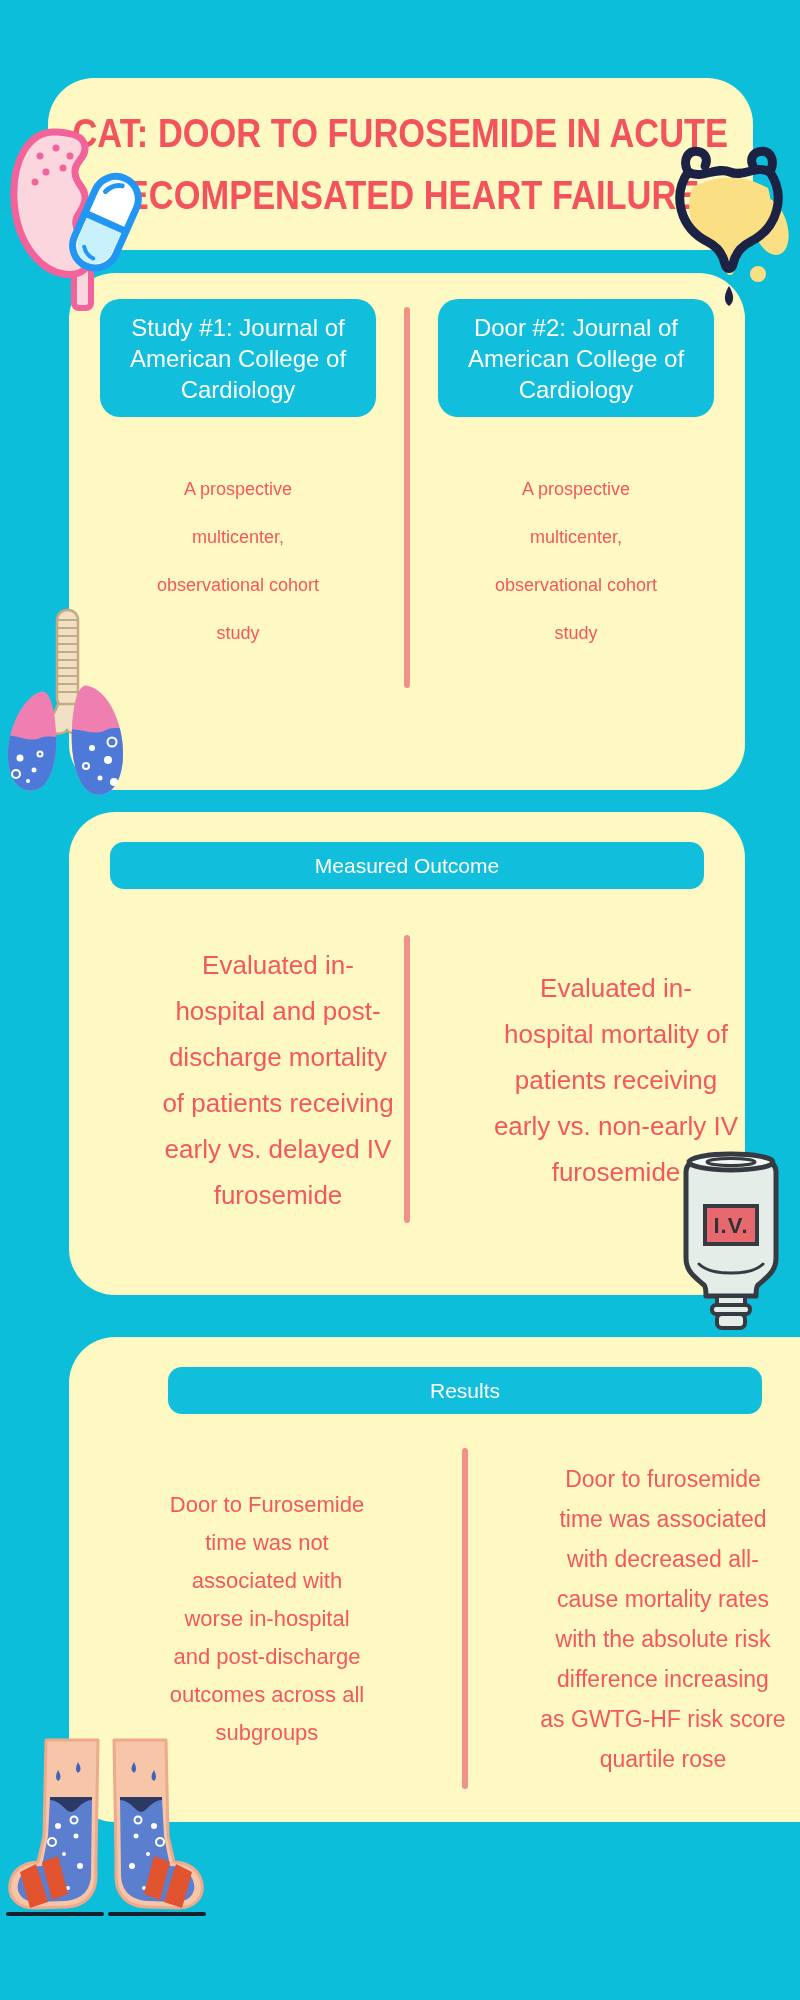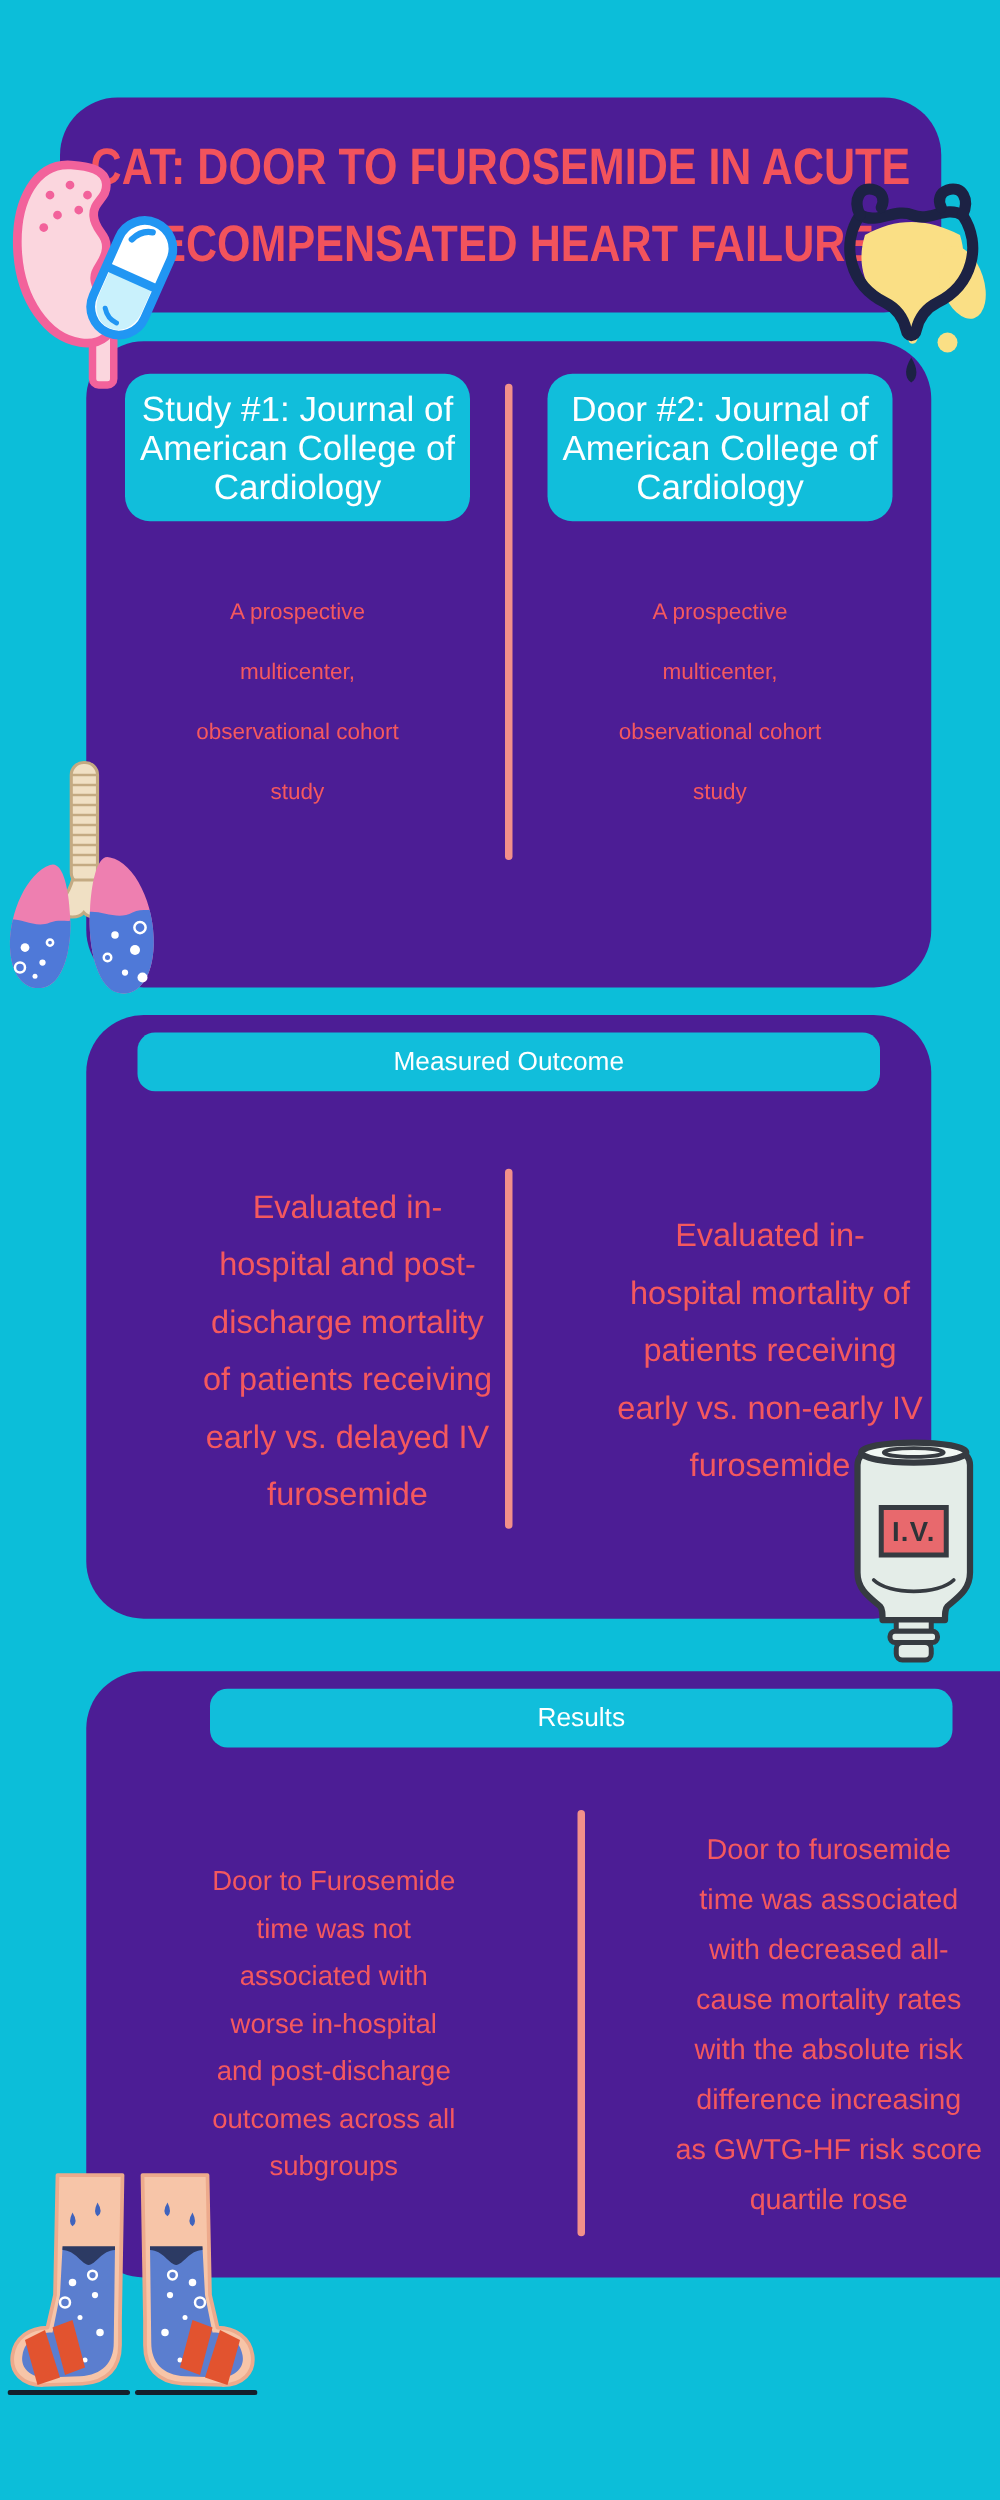--- a/index.html
+++ b/index.html
@@ -1,45 +1,45 @@
 <!DOCTYPE html>
 <html><head>
 <meta charset="utf-8">
 <style>
   html,body{margin:0;padding:0;background:#0CBED9;}
   .canvas{
     position:relative;width:800px;height:2000px;overflow:hidden;
     background:#0CBED9;font-family:"Liberation Sans",sans-serif;
   }
-  .card{position:absolute;background:#4c1d95;border-radius:46px;z-index:1;}
+  .card{position:absolute;background:#fef9c3;border-radius:46px;z-index:1;}
   
   #card-title{left:48px;top:78px;width:705px;height:172px;
     display:flex;flex-direction:column;justify-content:center;align-items:center;}
   .title-line{
     margin:0;font-weight:bold;font-size:41px;line-height:62px;color:#F2535C;
     transform:scaleX(0.84);transform-origin:50% 50%;white-space:nowrap;letter-spacing:0;}
   
   .cols{display:flex;width:100%;}
   .col{flex:1;display:flex;flex-direction:column;align-items:center;}
   .divider{position:absolute;left:50%;transform:translateX(-50%);
     width:6px;background:#F2908A;border-radius:3px;z-index:2;}
   .pre{white-space:pre-line;text-align:center;}
   
   #card-studies{left:69px;top:273px;width:676px;height:517px;}
   #card-studies .divider{top:34px;height:381px;}
   .badge{
     margin-top:26px;width:276px;height:118px;background:#11BEDB;border-radius:20px;
-    color:#FFFFFF;font-size:28px;line-height:31px;
+    color:#FFFFFF;font-size:24px;line-height:31px;
     display:flex;align-items:center;justify-content:center;}
   .study-design{margin-top:48px;font-size:18px;line-height:48px;color:#F4585E;}
   
   #card-outcome{left:69px;top:812px;width:676px;height:483px;}
   #card-results{left:69px;top:1337px;width:792px;height:485px;}
   .bar{
-    margin:14px auto 0;width:594px;height:47px;background:#11BEDB;border-radius:14px;
+    margin:30px auto 0;width:594px;height:47px;background:#11BEDB;border-radius:14px;
     color:#FFFFFF;font-size:21px;display:flex;align-items:center;justify-content:center;}
   .body-row{position:absolute;left:0;right:0;}
   #card-outcome .body-row{top:123px;height:290px;margin-left:40px;}
   #card-outcome .divider{top:123px;height:288px;}
   #card-results .body-row{top:111px;height:341px;}
   #card-results .divider{top:111px;height:341px;}
   .body-row .col{justify-content:center;}
   .outcome-text{font-size:26px;line-height:46px;color:#F4585E;}
   .result-text-left{font-size:22px;line-height:38px;color:#F4585E;}
   .result-text-right{font-size:23px;line-height:40px;color:#F4585E;}

